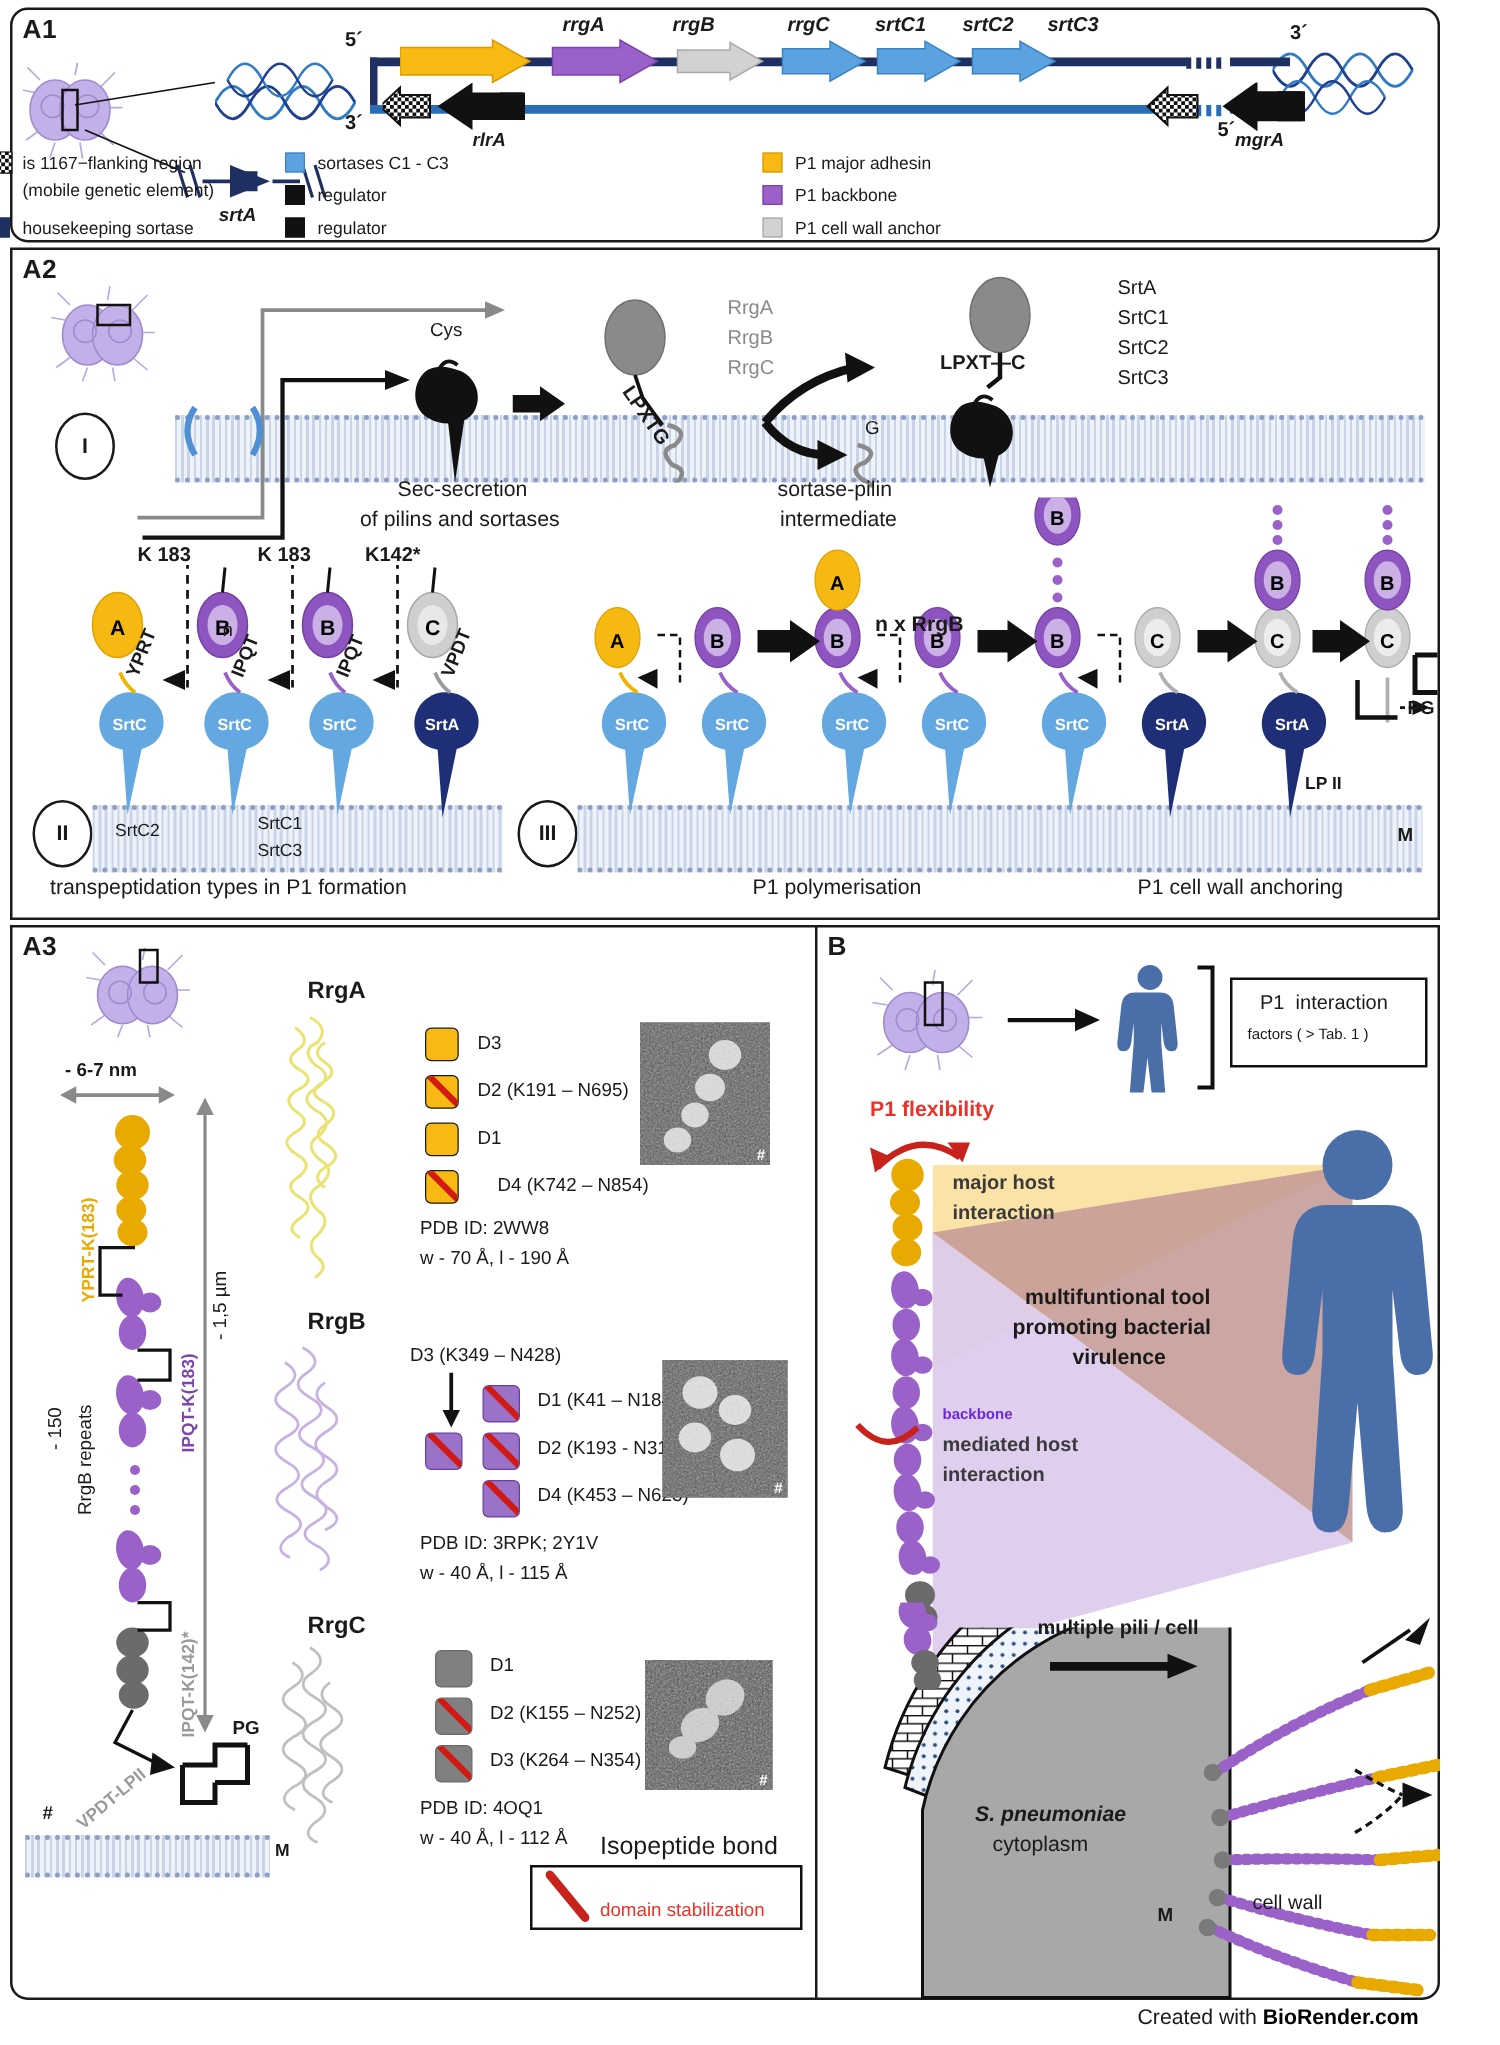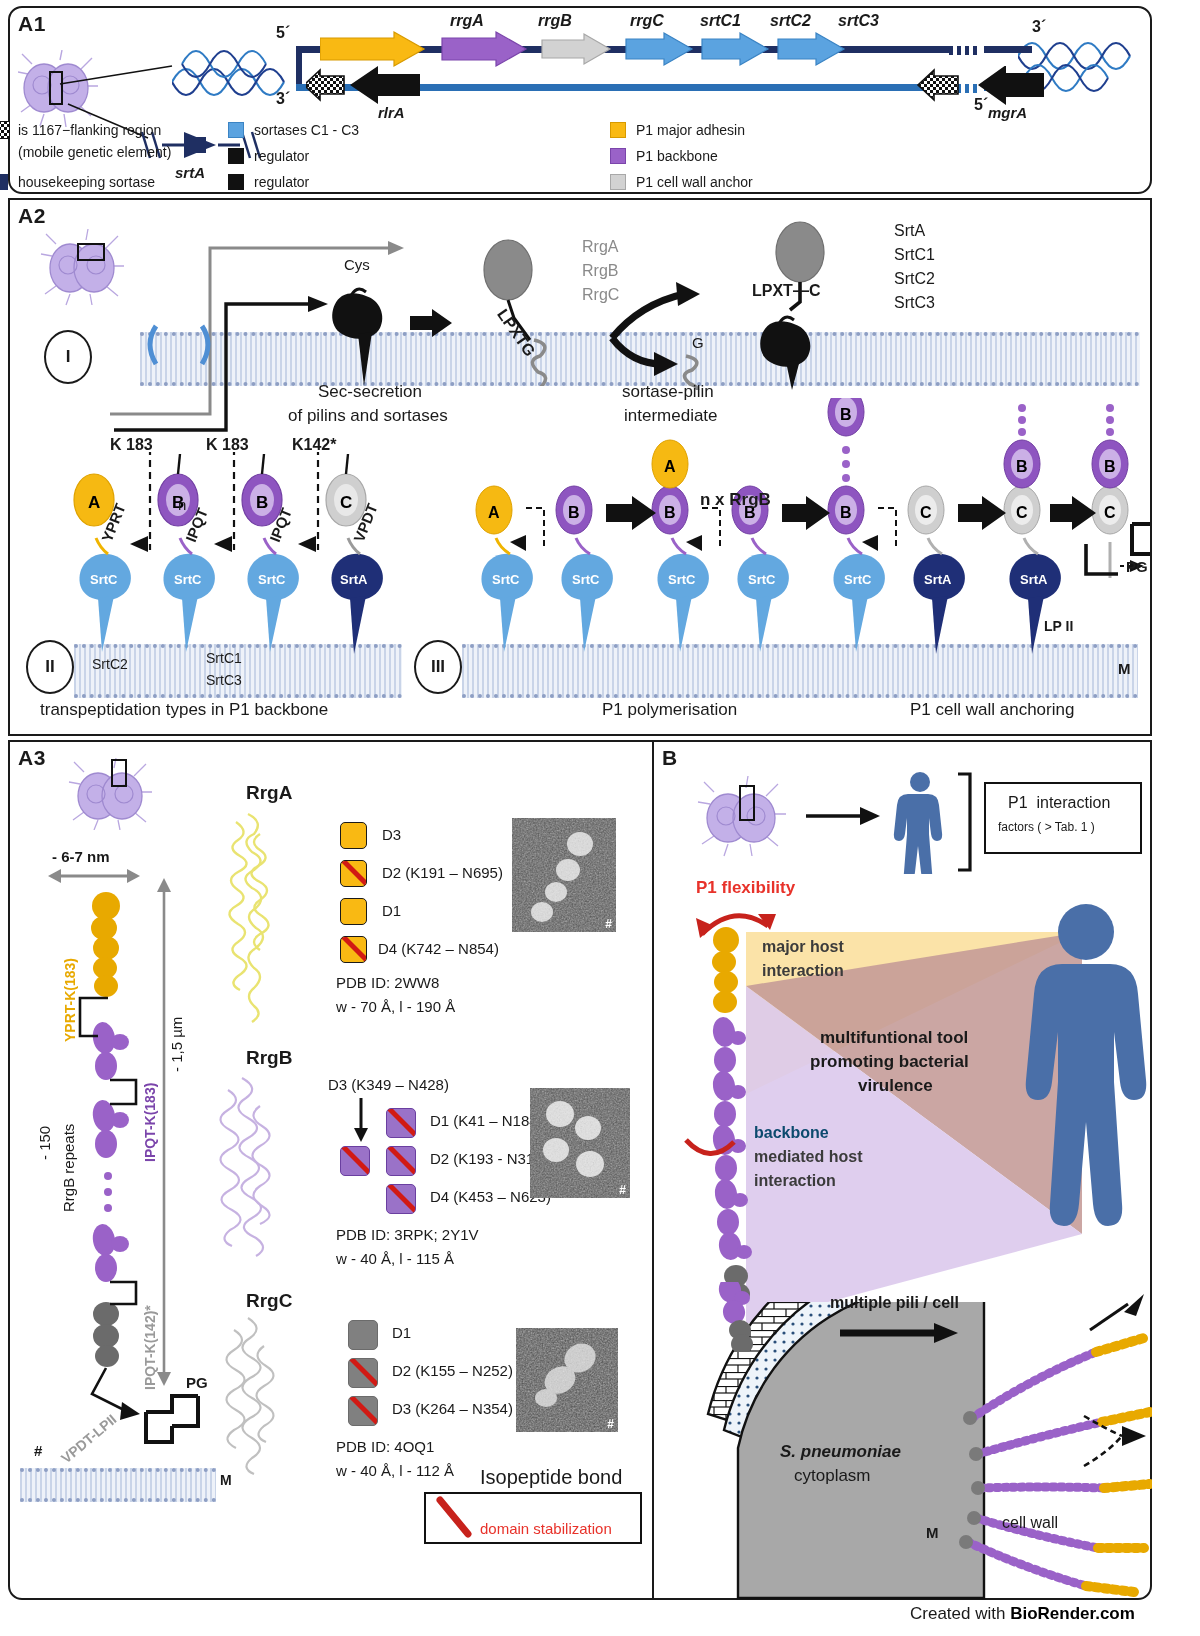--- a/index.html
+++ b/index.html
@@ -323,21 +323,21 @@
     <span class="t bld" style="left:88px;top:338px;font-size:15px;transform:rotate(-68deg);transform-origin:0 0;">YPRT</span>
     <span class="t bld" style="left:172px;top:338px;font-size:15px;transform:rotate(-68deg);transform-origin:0 0;">IPQT</span>
     <span class="t bld" style="left:256px;top:338px;font-size:15px;transform:rotate(-68deg);transform-origin:0 0;">IPQT</span>
     <span class="t bld" style="left:340px;top:338px;font-size:15px;transform:rotate(-68deg);transform-origin:0 0;">VPDT</span>
 
     <span class="t bld" style="left:100px;top:236px;font-size:16px;">K 183</span>
     <span class="t bld" style="left:196px;top:236px;font-size:16px;">K 183</span>
     <span class="t bld" style="left:282px;top:236px;font-size:16px;">K142*</span>
     <span class="t" style="left:168px;top:296px;font-size:15px;">n</span>
 
-    <span class="t" style="left:30px;top:500px;font-size:17px;">transpeptidation types in P1 backbone</span>
+    <span class="t" style="left:30px;top:500px;font-size:17px;">transpeptidation types in P1 formation</span>
 
     <div class="circnum" style="left:404px;top:440px;width:44px;height:50px;">III</div>
     <div class="membrane" style="left:452px;top:444px;width:676px;height:46px;"></div>
     <span class="t bld" style="left:1108px;top:460px;font-size:15px;">M</span>
 
     <svg style="position:absolute;left:440px;top:198px;" width="700" height="298">
 
       <g>
         <g transform="translate(20,162)">
           <path d="M20 0 C8 10 8 32 24 38 C40 44 58 38 62 24 C66 10 56 -4 40 -6 C32 -7 26 -5 20 0 Z" fill="#63a8e0"></path>
@@ -592,21 +592,21 @@
     <span class="t" style="left:372px;top:84px;font-size:15px;">D3</span>
     <div class="dbox y" style="left:330px;top:118px;">
         <i class="iso"></i>
       </div>
     <span class="t" style="left:372px;top:122px;font-size:15px;">D2 (K191 – N695)</span>
     <div class="dbox y" style="left:330px;top:156px;"></div>
     <span class="t" style="left:372px;top:160px;font-size:15px;">D1</span>
     <div class="dbox y" style="left:330px;top:194px;">
         <i class="iso"></i>
       </div>
-    <span class="t" style="left:368px;top:198px;font-size:15px;text-align:center;">D4 (K742 – N854)</span>
+    <span class="t" style="left:388px;top:198px;font-size:15px;text-align:center;">D4 (K742 – N854)</span>
     <span class="t" style="left:326px;top:232px;font-size:15px;">PDB ID: 2WW8</span>
     <span class="t" style="left:326px;top:256px;font-size:15px;">w - 70 Å, l - 190 Å</span>
 
     <div class="em" style="left:502px;top:76px;width:104px;height:114px;">
       <svg width="104" height="114">
         <defs>
           <filter id="n1">
               <feTurbulence type="fractalNoise" baseFrequency="0.65" numOctaves="3"></feTurbulence>
           <feColorMatrix type="saturate" values="0"></feColorMatrix>
             </filter>
@@ -758,21 +758,21 @@
     <svg style="position:absolute;left:92px;top:172px;" width="400" height="420">
       <polygon points="0,18 336,18 0,180" fill="#fbe3a8"></polygon>
       <polygon points="0,72 336,18 336,320 0,72" fill="#c49a96" opacity="0.88"></polygon>
       <polygon points="0,72 336,320 0,410" fill="#dcc9ec" opacity="0.9"></polygon>
     </svg>
     <span class="t bld" style="left:108px;top:196px;font-size:16px;color:#3b3b3b;">major host</span>
     <span class="t bld" style="left:108px;top:220px;font-size:16px;color:#3b3b3b;">interaction</span>
     <span class="t bld" style="left:166px;top:286px;font-size:17px;">multifuntional tool</span>
     <span class="t bld" style="left:156px;top:310px;font-size:17px;">promoting bacterial</span>
     <span class="t bld" style="left:204px;top:334px;font-size:17px;">virulence</span>
-    <span class="t bld" style="left:100px;top:382px;font-size:16px;color:#0c4a6e;">backbone</span>
+    <span class="t bld" style="left:100px;top:382px;font-size:12px;color:#6d28d9;">backbone</span>
     <span class="t bld" style="left:100px;top:406px;font-size:16px;color:#3b3b3b;">mediated host</span>
     <span class="t bld" style="left:100px;top:430px;font-size:16px;color:#3b3b3b;">interaction</span>
 
     <svg style="position:absolute;left:366px;top:156px;" width="136" height="350">
       <g fill="#4a6fa8">
         <circle cx="66" cy="34" r="28"></circle>
         <path d="M42 66 h48 q26 0 28 30 l8 86 q2 20 -12 20 q-12 0 -14 -18 l-6 -50 v50 l8 122 q2 22 -14 22 q-13 0 -15 -22 l-7 -82 l-7 82 q-2 22 -15 22 q-16 0 -14 -22 l8 -122 v-50 l-6 50 q-2 18 -14 18 q-14 0 -12 -20 l8 -86 q2 -30 28 -30 z"></path>
       </g>
     </svg>
 

